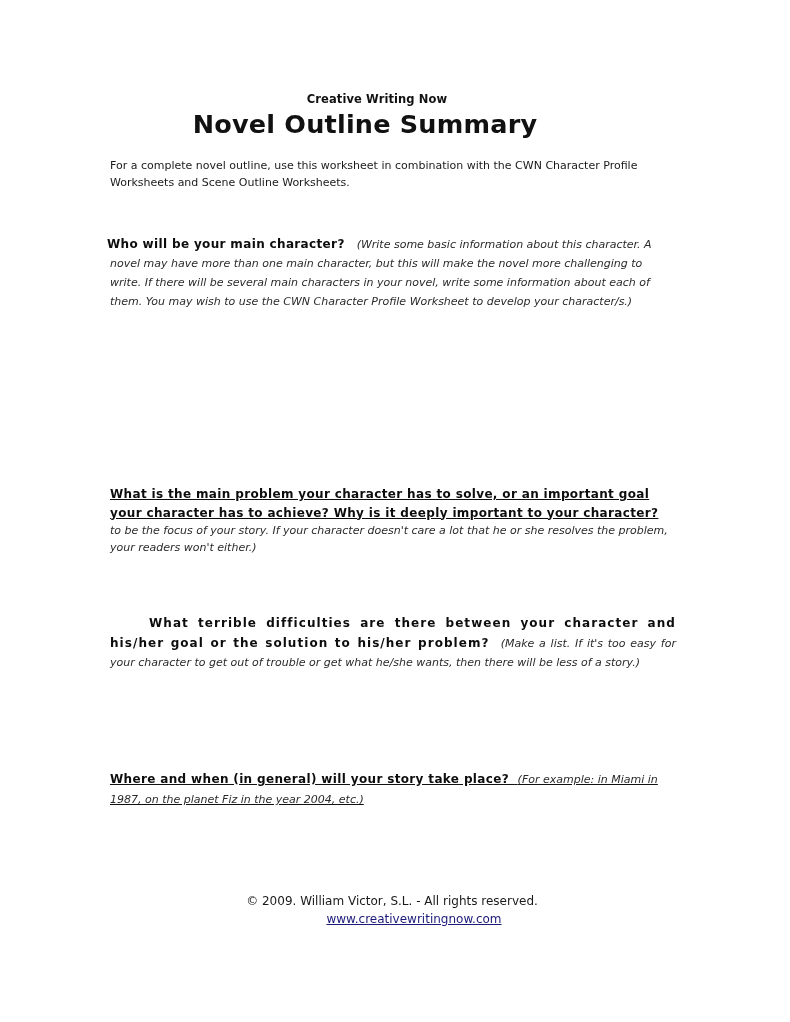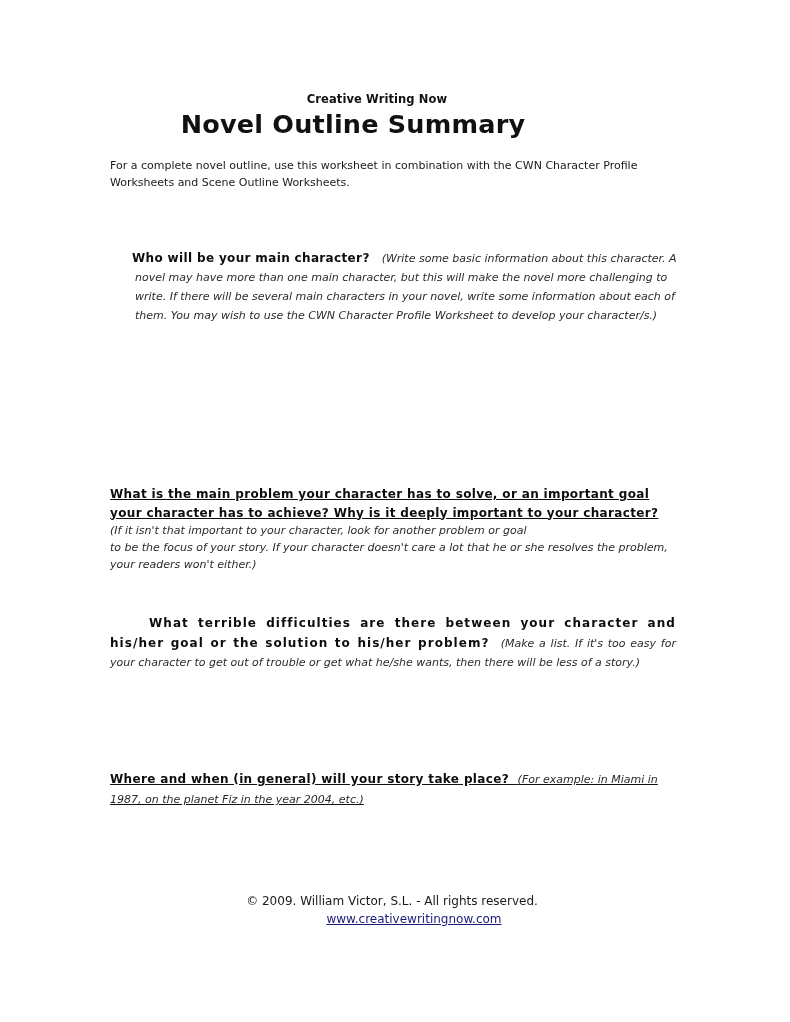--- a/index.html
+++ b/index.html
@@ -25,21 +25,21 @@
       top: 92px;
       left: 0; width: 754px;
       text-align: center;
       font-weight: bold;
       font-size: 11.5px;
       letter-spacing: 0.1px;
     }
     .title {
       position: absolute;
       top: 109px;
-      left: 0; width: 706px;
+      left: 12px; width: 706px;
       text-align: center;
       font-weight: bold;
       font-size: 25.5px;
       letter-spacing: 0.2px;
     }
     .intro {
       position: absolute;
       top: 157px;
       left: 110px;
       width: 580px;
@@ -56,21 +56,21 @@
       font-weight: bold;
       font-size: 12px;
       letter-spacing: 0.35px;
       color: #0d0d0d;
     }
     .hint {
       font-style: italic;
       font-size: 11px;
       color: #2a2a2a;
     }
-    .s1 { top: 248px; line-height: 17px; margin-left: 25px; }
+    .s1 { top: 234px; line-height: 17px; }
     .s1 .q { margin-left: -3px; }
     .s2 { top: 485px; line-height: 17px; }
     .s2 .q { line-height: 18.5px; display: block; text-decoration: underline; }
     .s3 { top: 613px; line-height: 17.5px; text-align: justify; }
     .s3 .q { letter-spacing: 1.05px; margin-left: 39px; }
     .s4 { top: 769px; line-height: 18px; text-decoration: underline; }
     .footer {
       position: absolute;
       top: 892px;
       left: 0; width: 784px;
@@ -96,21 +96,20 @@
 
   <div class="intro">For a complete novel outline, use this worksheet in combination with the CWN Character Profile Worksheets and Scene Outline Worksheets.</div>
 
   <div class="section s1">
     <span class="q">Who will be your main character?</span>
     <span class="hint">&nbsp;&nbsp;<span>(Write some basic information about this character. A novel may have more than one main character, but this will make the novel more challenging to write. If there will be several main characters in your novel, write some information about each of them. You may wish to use the CWN Character Profile Worksheet to develop your character/s.)</span></span>
   </div>
 
   <div class="section s2">
     <span class="q">What is the main problem your character has to solve, or an important goal your character has to achieve? Why is it deeply important to your character?</span>
-    <div class="hint">(If it isn't that important to your character, look for another problem or goal</div>
     <div class="hint">to be the focus of your story. If your character doesn't care a lot that he or she resolves the problem, your readers won't either.)</div>
   </div>
 
   <div class="section s3">
     <span class="q">What terrible difficulties are there between your character and his/her goal or the solution to his/her problem?</span>
     <span class="hint">&nbsp;<span>(Make a list. If it's too easy for your character to get out of trouble or get what he/she wants, then there will be less of a story.)</span></span>
   </div>
 
   <div class="section s4">
     <span class="q">Where and when (in general) will your story take place?</span>

